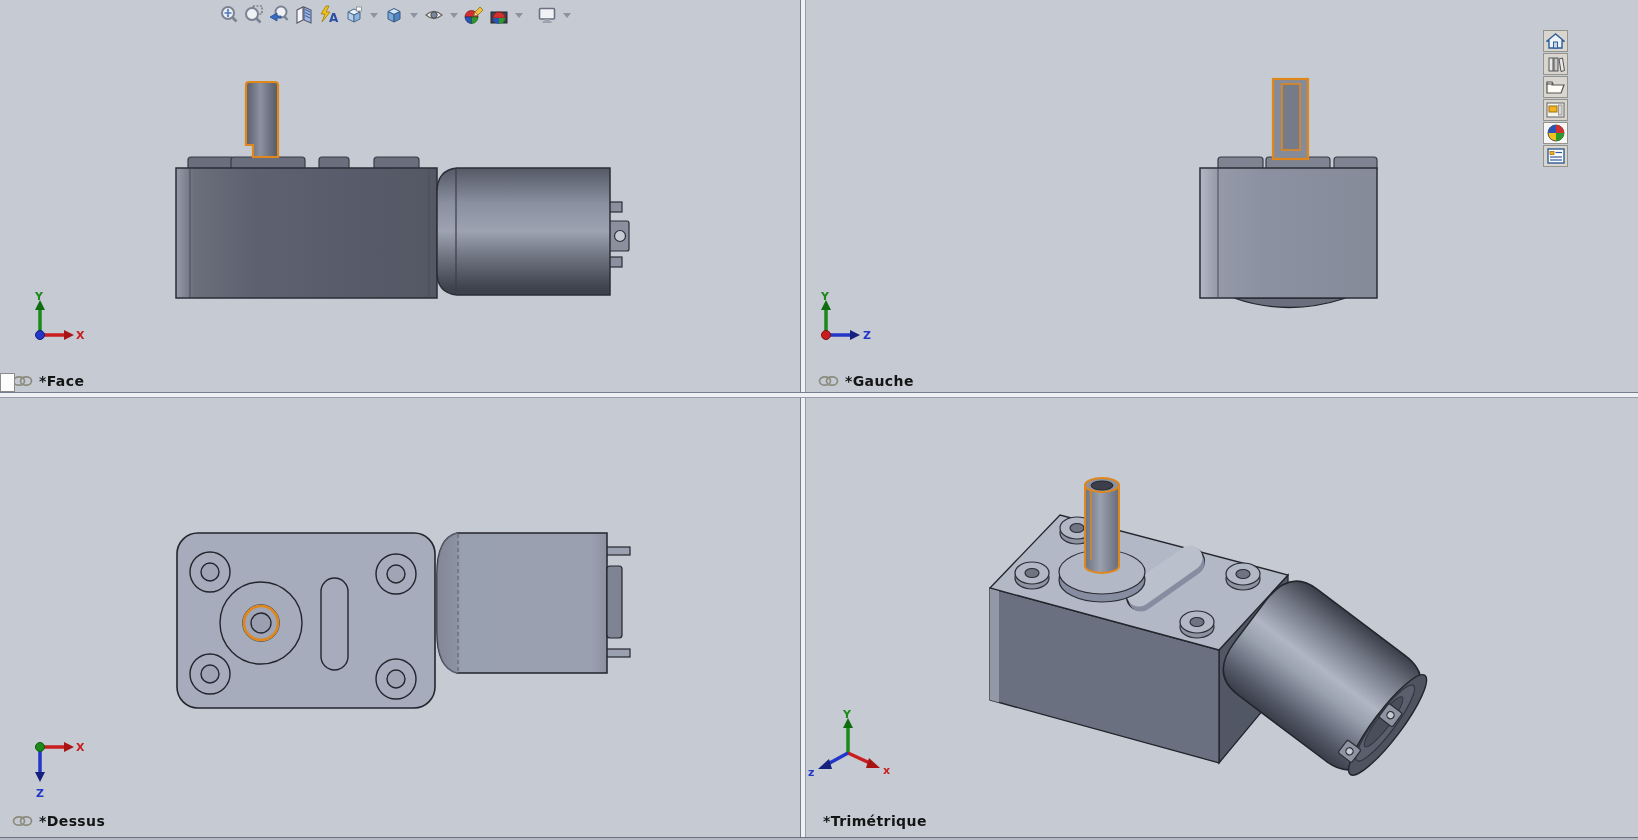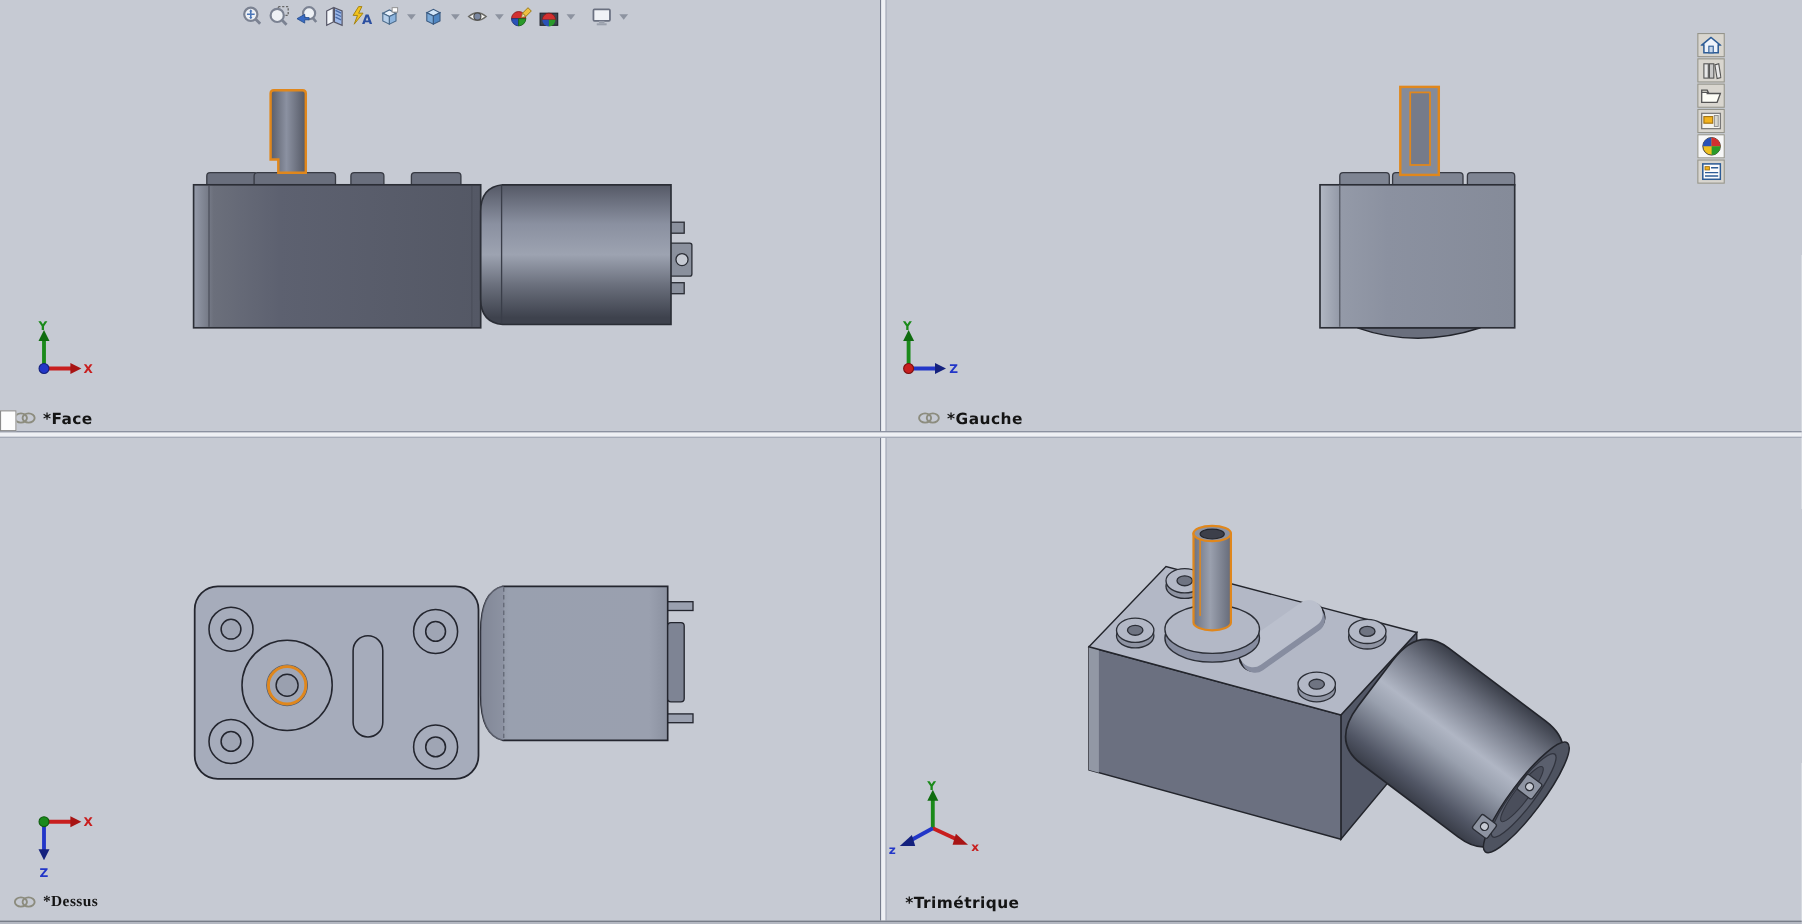--- a/index.html
+++ b/index.html
@@ -7,21 +7,21 @@
   #stage{position:relative;width:1638px;height:840px;background:#c6cad3;}
   .viewport{position:absolute;overflow:hidden;}
   #vp-face{left:0;top:0;width:800px;height:392px;}
   #vp-gauche{left:806px;top:0;width:832px;height:392px;}
   #vp-dessus{left:0;top:398px;width:800px;height:439px;}
   #vp-tri{left:806px;top:398px;width:832px;height:439px;}
   .vsplit{position:absolute;left:800px;top:0;width:6px;height:837px;background:#eef0f4;border-left:1px solid #767c8d;border-right:1px solid #969cab;box-sizing:border-box;}
   .hsplit{position:absolute;left:0;top:392px;width:1638px;height:6px;background:#eef0f4;border-top:1px solid #767c8d;border-bottom:1px solid #969cab;box-sizing:border-box;}
   .hsplit-handle{position:absolute;left:0;top:373px;width:15px;height:19px;background:#fdfdfd;border:1px solid #8a8a8a;box-sizing:border-box;}
   .bottom-edge{position:absolute;left:0;top:837px;width:1638px;height:3px;background:#b4b8c2;border-top:1px solid #6a707c;box-sizing:border-box;}
-  .view-label{position:absolute;display:flex;align-items:flex-start;gap:6px;font-size:14px;font-weight:bold;color:#141414;letter-spacing:0.4px;}
+  .view-label{position:absolute;display:flex;align-items:center;gap:6px;font-size:14px;font-weight:bold;color:#141414;letter-spacing:0.4px;}
   .view-label svg{flex:0 0 auto;}
   
   .hud{position:absolute;left:218px;top:3px;display:flex;align-items:center;gap:3px;z-index:5;}
   .hud .tool{width:22px;height:24px;display:flex;align-items:center;justify-content:center;}
   .caret{width:0;height:0;border-left:4px solid transparent;border-right:4px solid transparent;border-top:5px solid #8d93a0;margin:0 2px;}
   
   .taskpane{position:absolute;left:1543px;top:30px;display:flex;flex-direction:column;z-index:5;}
   .tp-btn{width:25px;height:22px;background:#d9d6cf;border:1px solid #94948c;box-sizing:border-box;display:flex;align-items:center;justify-content:center;margin-bottom:1px;}
   .tp-btn.active{background:#f7f7f7;}
   text{font-family:"DejaVu Sans","Liberation Sans",sans-serif;}
@@ -126,21 +126,21 @@
       <g>
         <line x1="20" y1="335" x2="20" y2="308" stroke="#1a8a1a" stroke-width="3.5"></line>
         <polygon points="20,300 15,310 25,310" fill="#0f6c0f"></polygon>
         <text x="15" y="300" font-size="11" font-weight="bold" fill="#1a8a1a">Y</text>
         <line x1="20" y1="335" x2="46" y2="335" stroke="#2236c8" stroke-width="3.5"></line>
         <polygon points="54,335 44,330 44,340" fill="#14217e"></polygon>
         <text x="57" y="339" font-size="11" font-weight="bold" fill="#2236c8">Z</text>
         <circle cx="20" cy="335" r="4.5" fill="#c81e1e" stroke="#7e1010" stroke-width="1"></circle>
       </g>
     </svg>
-    <div class="view-label" style="left:28px;top:373px;">
+    <div class="view-label" style="left:12px;top:373px;">
       <svg width="21" height="14">
         <ellipse cx="7" cy="7" rx="5.5" ry="4.2" fill="none" stroke="#8c8c7e" stroke-width="1.7"></ellipse>
         <ellipse cx="14" cy="7" rx="5.5" ry="4.2" fill="none" stroke="#8c8c7e" stroke-width="1.7"></ellipse>
       </svg>
       <span>*Gauche</span>
     </div>
   </div>
 
   <div class="viewport" id="vp-dessus">
     <svg width="800" height="439">
@@ -188,21 +188,21 @@
       <g>
         <line x1="40" y1="349" x2="66" y2="349" stroke="#c81e1e" stroke-width="3.5"></line>
         <polygon points="74,349 64,344 64,354" fill="#a81414"></polygon>
         <text x="76" y="353" font-size="11" font-weight="bold" fill="#c81e1e">X</text>
         <line x1="40" y1="349" x2="40" y2="376" stroke="#2236c8" stroke-width="3.5"></line>
         <polygon points="40,384 35,374 45,374" fill="#14217e"></polygon>
         <text x="36" y="399" font-size="11" font-weight="bold" fill="#2236c8">Z</text>
         <circle cx="40" cy="349" r="4.5" fill="#1a8a1a" stroke="#0f5c0f" stroke-width="1"></circle>
       </g>
     </svg>
-    <div class="view-label" style="left:12px;top:415px;font-family:Liberation Serif, serif;">
+    <div class="view-label" style="left:12px;top:415px;">
       <svg width="21" height="14">
         <ellipse cx="7" cy="7" rx="5.5" ry="4.2" fill="none" stroke="#8c8c7e" stroke-width="1.7"></ellipse>
         <ellipse cx="14" cy="7" rx="5.5" ry="4.2" fill="none" stroke="#8c8c7e" stroke-width="1.7"></ellipse>
       </svg>
       <span>*Dessus</span>
     </div>
   </div>
 
   <div class="viewport" id="vp-tri">
     <svg width="832" height="439">

